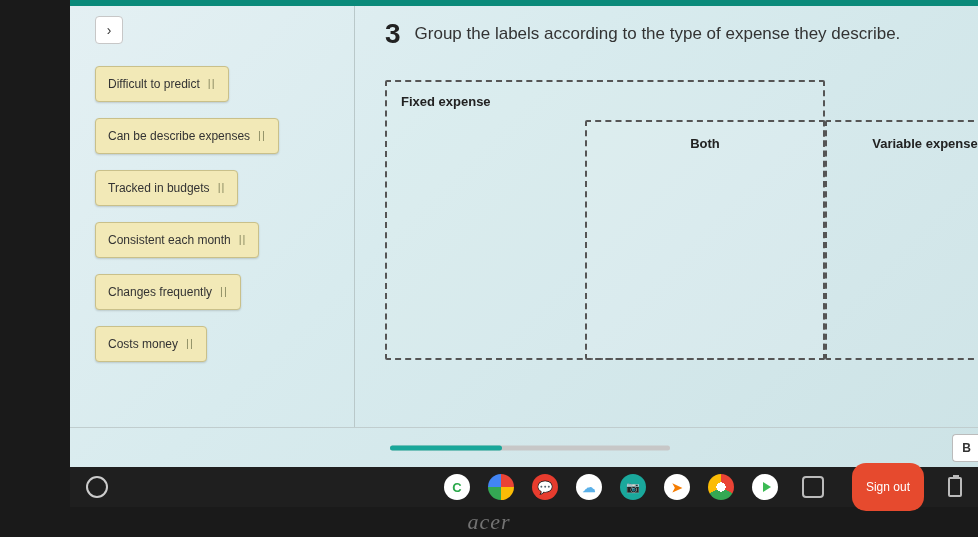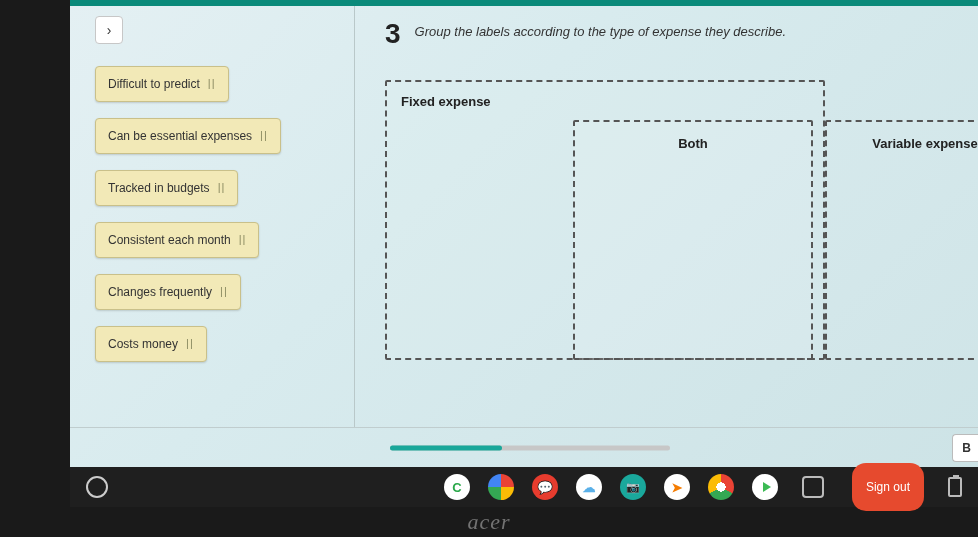--- a/index.html
+++ b/index.html
@@ -70,35 +70,35 @@
     }
 
     .question-header {
       display: flex;
       align-items: flex-start;
       gap: 14px;
       margin-bottom: 30px;
       padding-right: 20px;
     }
     .qnum { font-size: 28px; font-weight: bold; color: #222; }
-    .qtext { font-size: 13px; color: #333; padding-top: 6px; font-style: italic; }
+    .qtext { font-size: 17px; color: #333; padding-top: 6px; }
 
     .dropzones {
       position: relative;
       height: 280px;
     }
     .zone {
       position: absolute;
       border: 2px dashed #555;
       border-radius: 2px;
       padding: 10px 14px;
     }
     .zone-label { font-size: 13px; font-weight: bold; color: #222; }
     .zone.fixed { top: 0; left: 0; width: 440px; height: 280px; background: rgba(255,255,255,0.05); }
-    .zone.both  { top: 40px; left: 188px; width: 240px; height: 240px; background: rgba(255,255,255,0.1); z-index:2; text-align:center; }
+    .zone.both  { top: 40px; left: 200px; width: 240px; height: 240px; background: rgba(255,255,255,0.1); z-index:2; text-align:center; }
     .zone.both .zone-label { display:block; margin-top:4px; text-align:center; }
     .zone.variable { top: 40px; left: 440px; width: 200px; height: 240px; background: rgba(255,255,255,0.05); text-align:center; }
     .zone.variable .zone-label { display:block; margin-top:4px; text-align:center; }
 
     .bottom-strip {
       margin-top: auto;
       height: 40px;
       display: flex;
       align-items: center;
       padding: 0 20px;
@@ -162,21 +162,21 @@
     <div class="sidebar">
       <div class="chevron-btn">
         <span>›</span>
       </div>
 
       <div class="label-chip">
         <span>Difficult to predict</span>
         <span class="grip">||</span>
       </div>
       <div class="label-chip">
-        <span>Can be essential expenses</span>
+        <span>Can be describe expenses</span>
         <span class="grip">||</span>
       </div>
       <div class="label-chip">
         <span>Tracked in budgets</span>
         <span class="grip">||</span>
       </div>
       <div class="label-chip">
         <span>Consistent each month</span>
         <span class="grip">||</span>
       </div>

